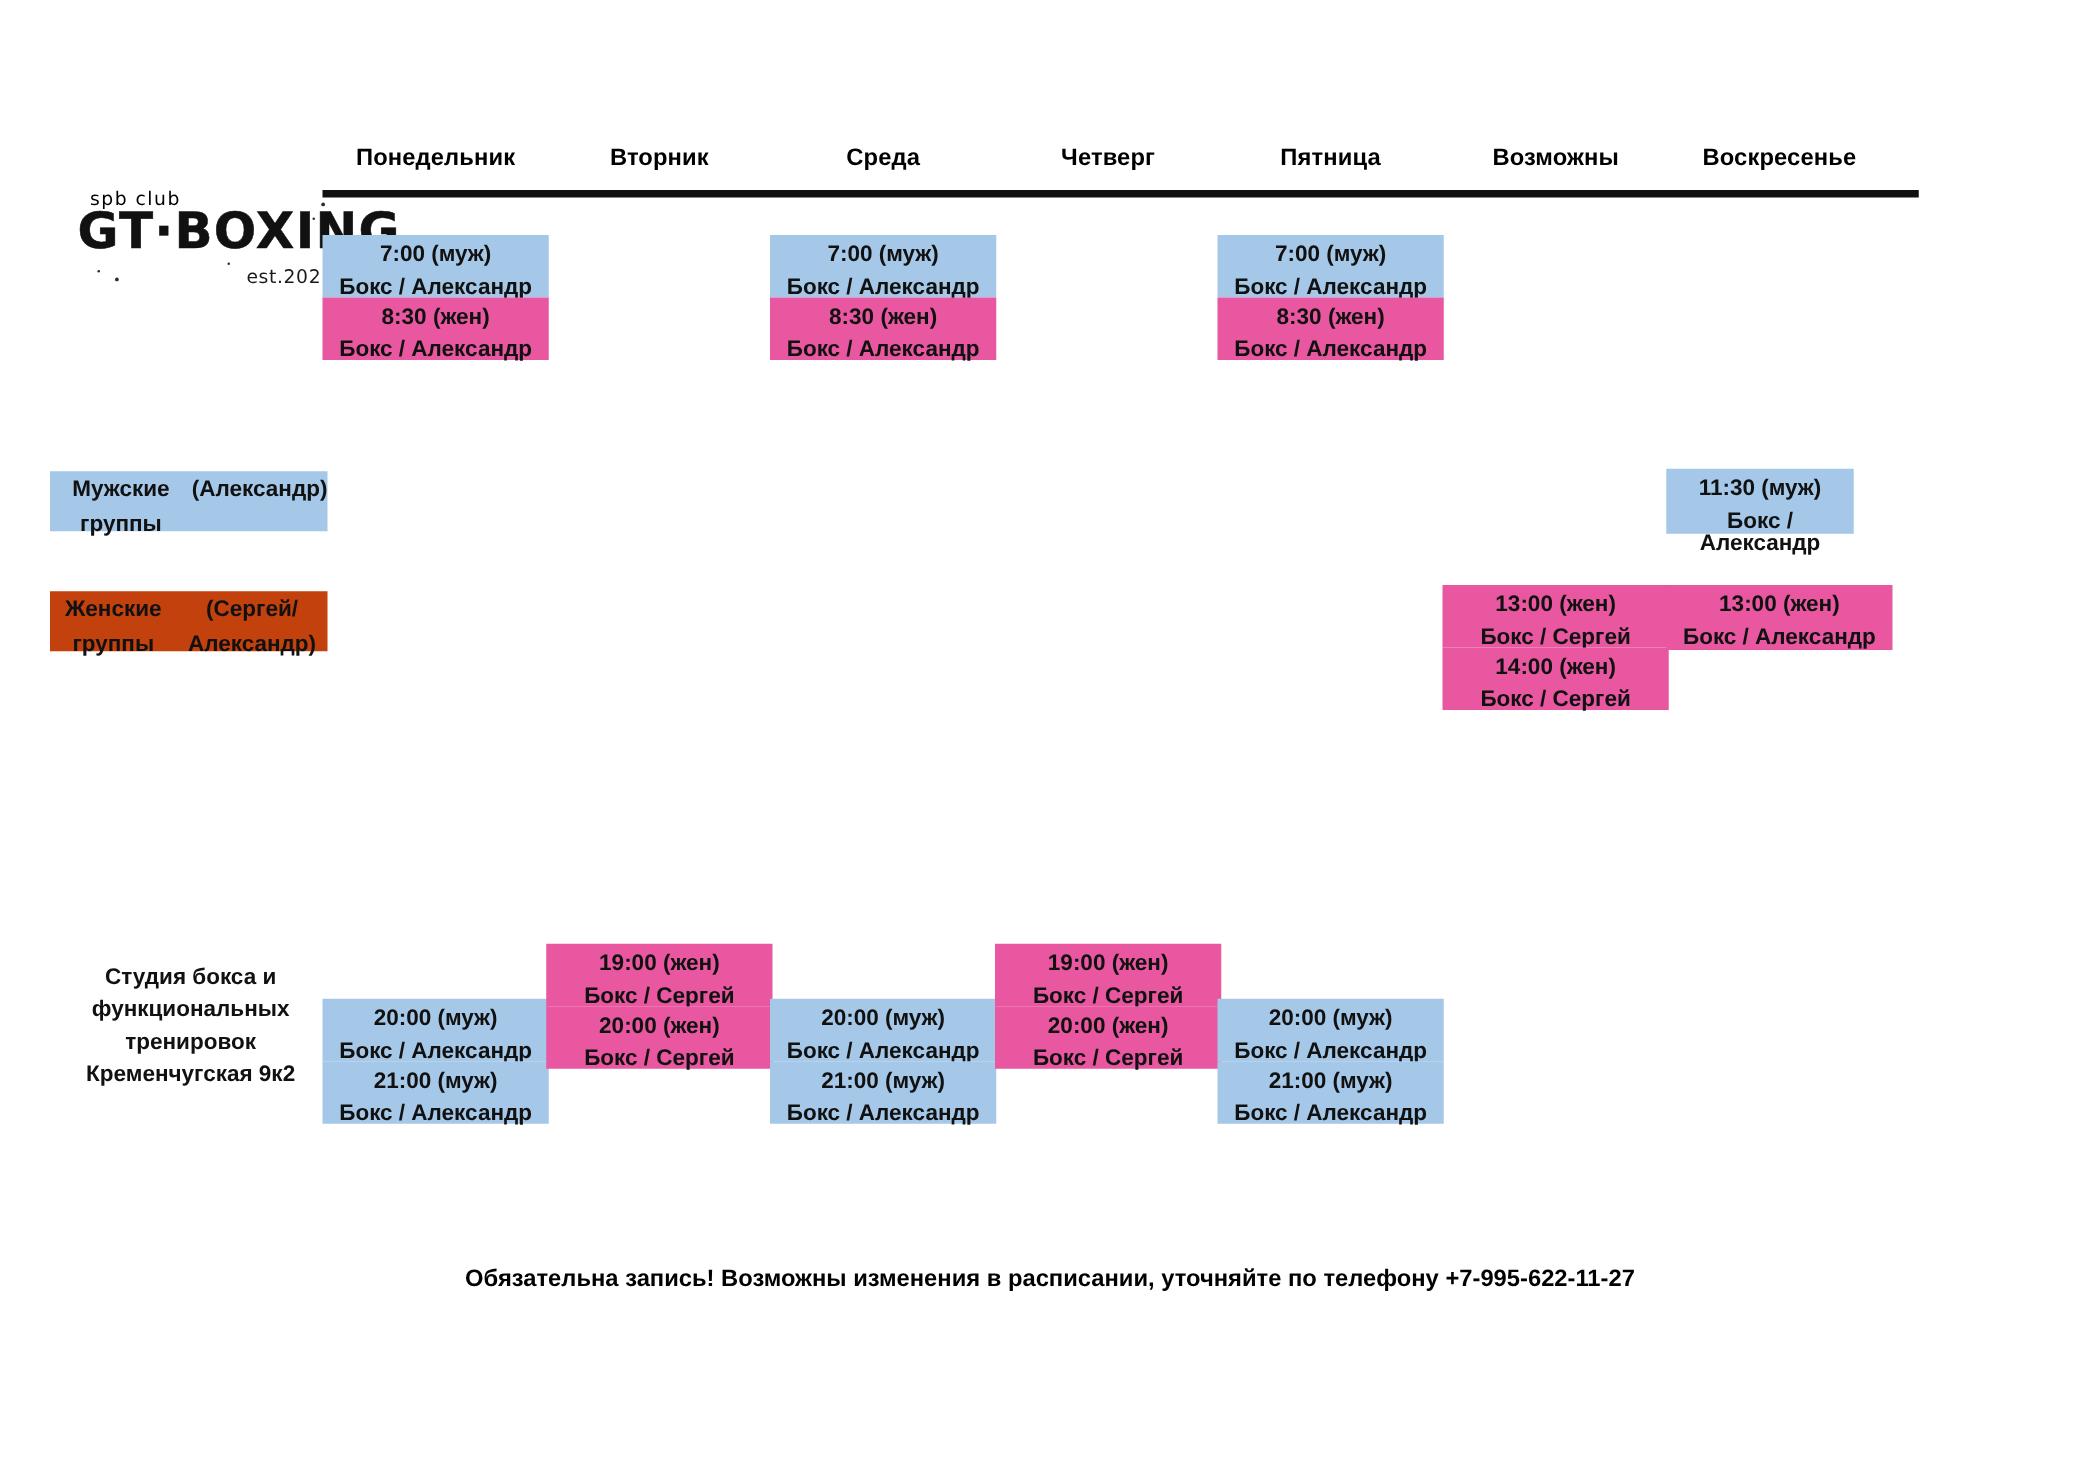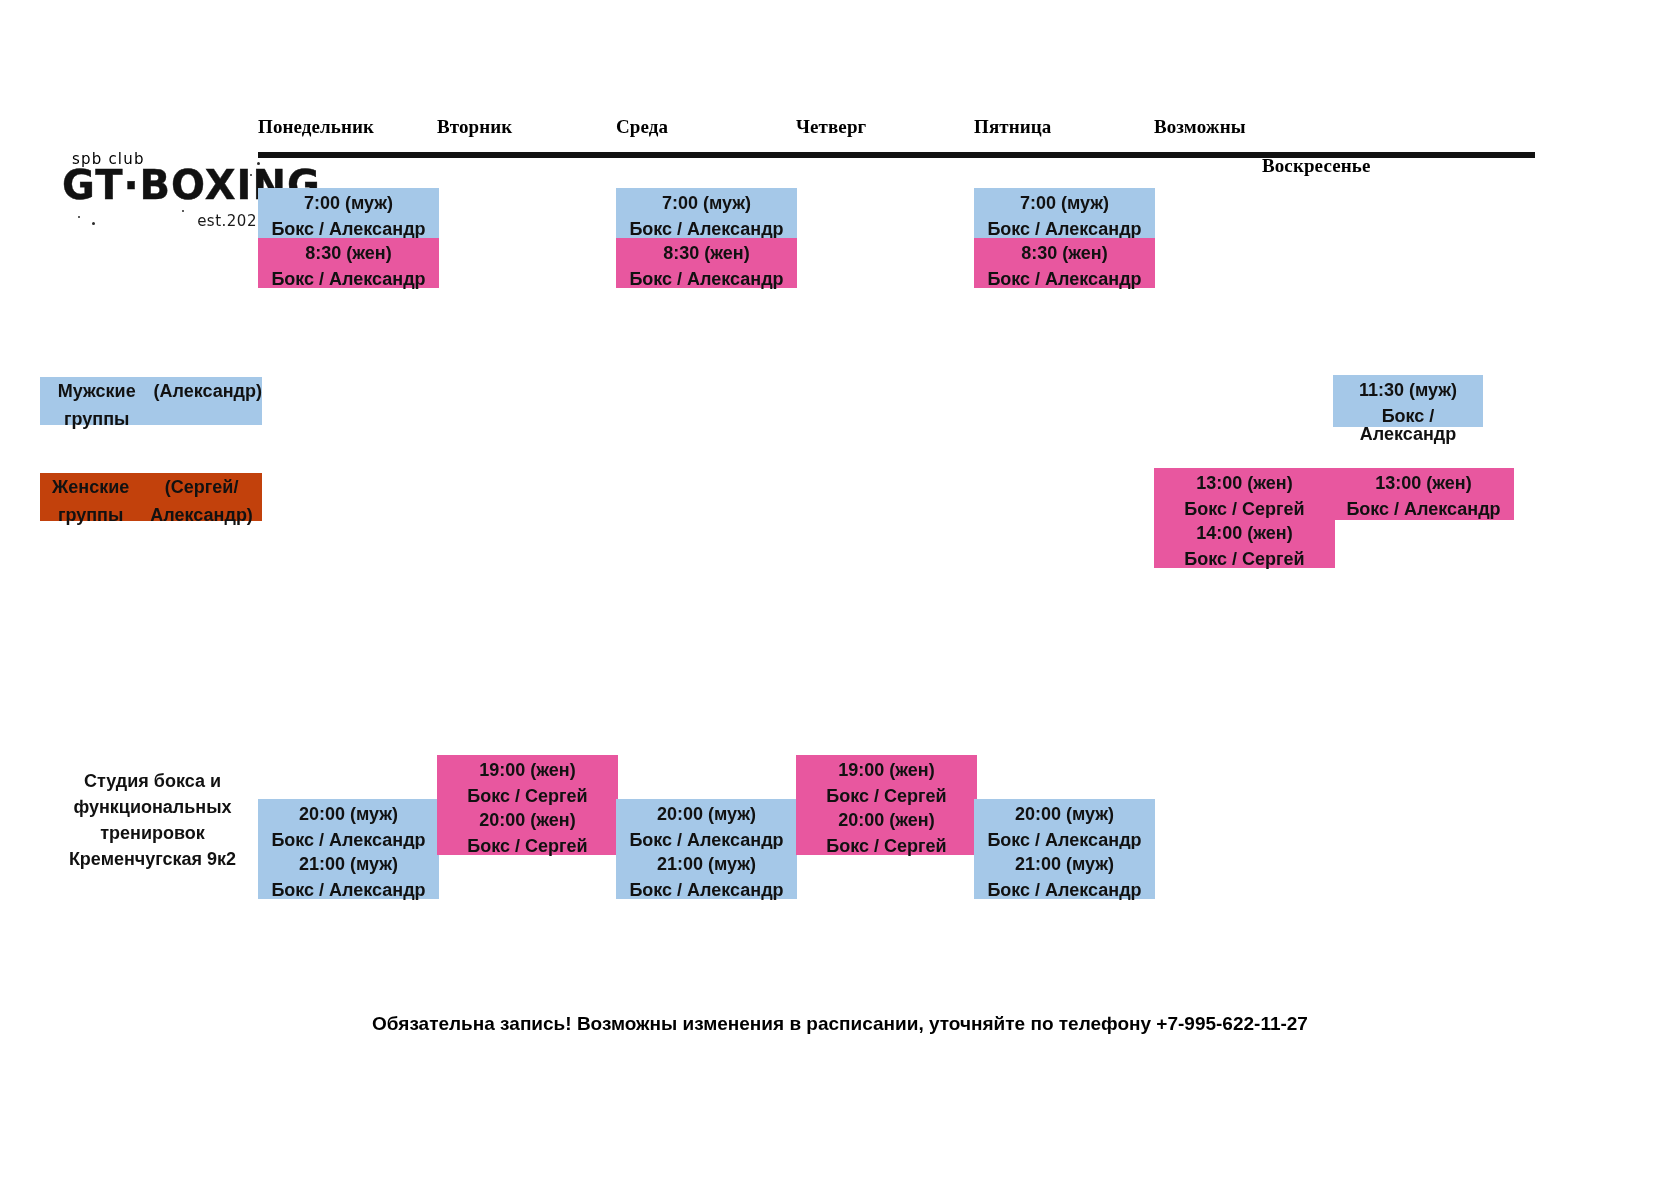--- a/index.html
+++ b/index.html
@@ -31,24 +31,23 @@
     position:absolute;right:0px;top:62px;
     font-family:"DejaVu Sans",sans-serif;
     font-size:15px;color:#1a1a1a;letter-spacing:0.5px;
   }
   .logo-speck{position:absolute;background:#2a2a2a;border-radius:50%;}
 
   
   .dayhead{
     position:absolute;top:116px;height:26px;
     font-size:19px;font-weight:bold;
-    text-align:left;color:#000;
+    text-align:center;color:#000;
     letter-spacing:0.1px;
     white-space:nowrap;
-    font-family:Liberation Serif, serif;
   }
   .rule{
     position:absolute;left:258px;top:152px;
     width:1277px;height:6px;background:#111;
   }
 
   
   .cell{
     position:absolute;
     text-align:center;
@@ -99,21 +98,21 @@
     <span class="logo-speck" style="left:120px;top:60px;width:2px;height:2px;"></span>
   </div>
 
   <div id="dayheads">
       <div class="dayhead" style="left: 258px; width: 181px;">Понедельник</div>
       <div class="dayhead" style="left: 437px; width: 181px;">Вторник</div>
       <div class="dayhead" style="left: 616px; width: 181px;">Среда</div>
       <div class="dayhead" style="left: 796px; width: 181px;">Четверг</div>
       <div class="dayhead" style="left: 974px; width: 181px;">Пятница</div>
       <div class="dayhead" style="left: 1154px; width: 181px;">Возможны</div>
-      <div class="dayhead" style="left: 1262px; width: 181px; margin-top: 39px;">Воскресенье</div>
+      <div class="dayhead" style="left: 1333px; width: 181px;">Воскресенье</div>
     </div>
   <div class="rule"></div>
 
   <div id="legend-container">
       <div class="legend" style="left: 40px; top: 377px; width: 222px; height: 48px; background: rgb(165, 200, 232);">
         <div>Мужские группы</div>
         <div>(Александр)</div>
       </div>
       <div class="legend" style="left: 40px; top: 473px; width: 222px; height: 48px; background: #c2410c;">
         <div>Женские группы</div>

